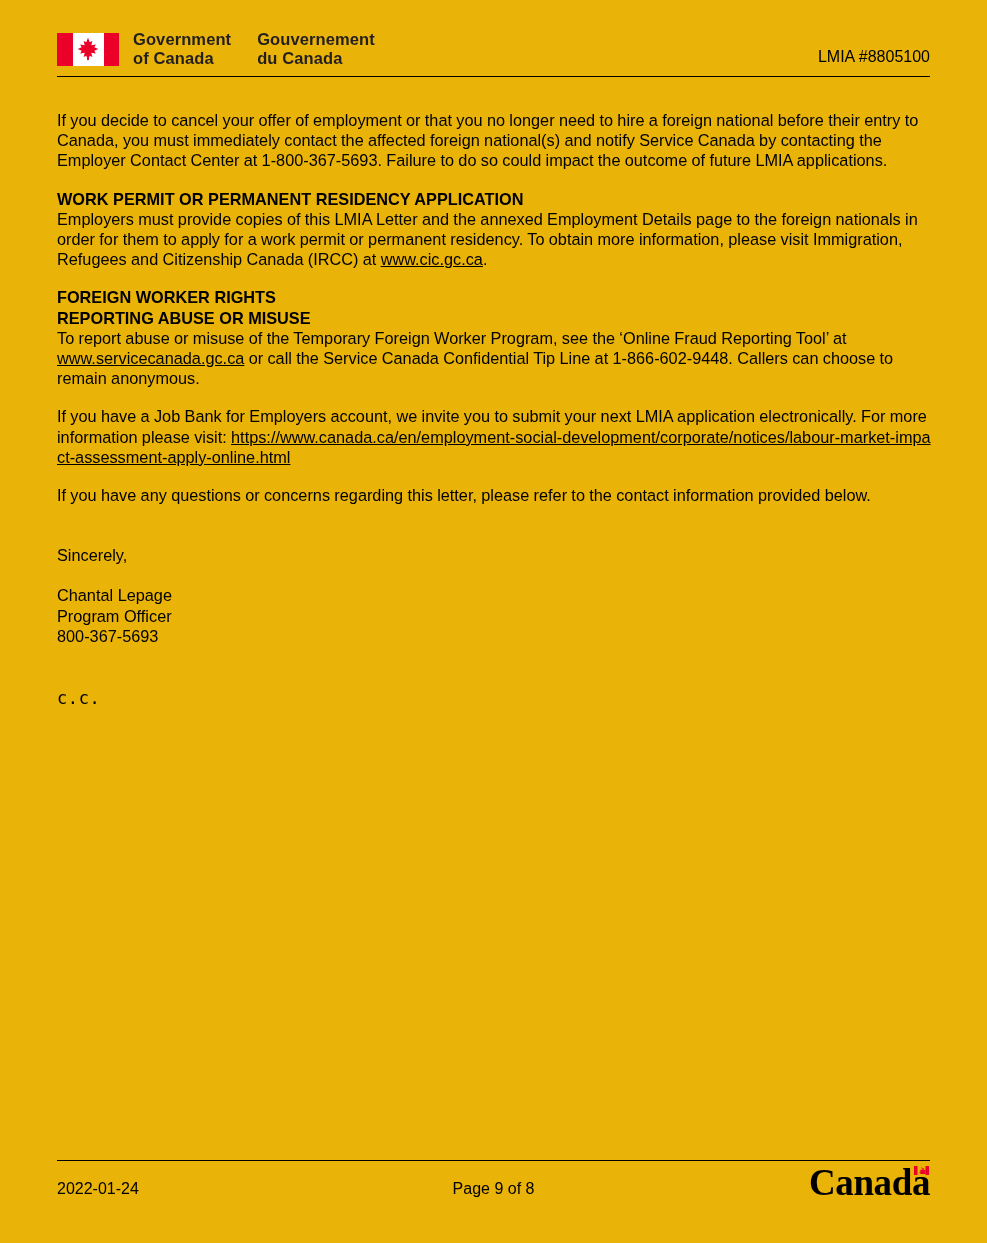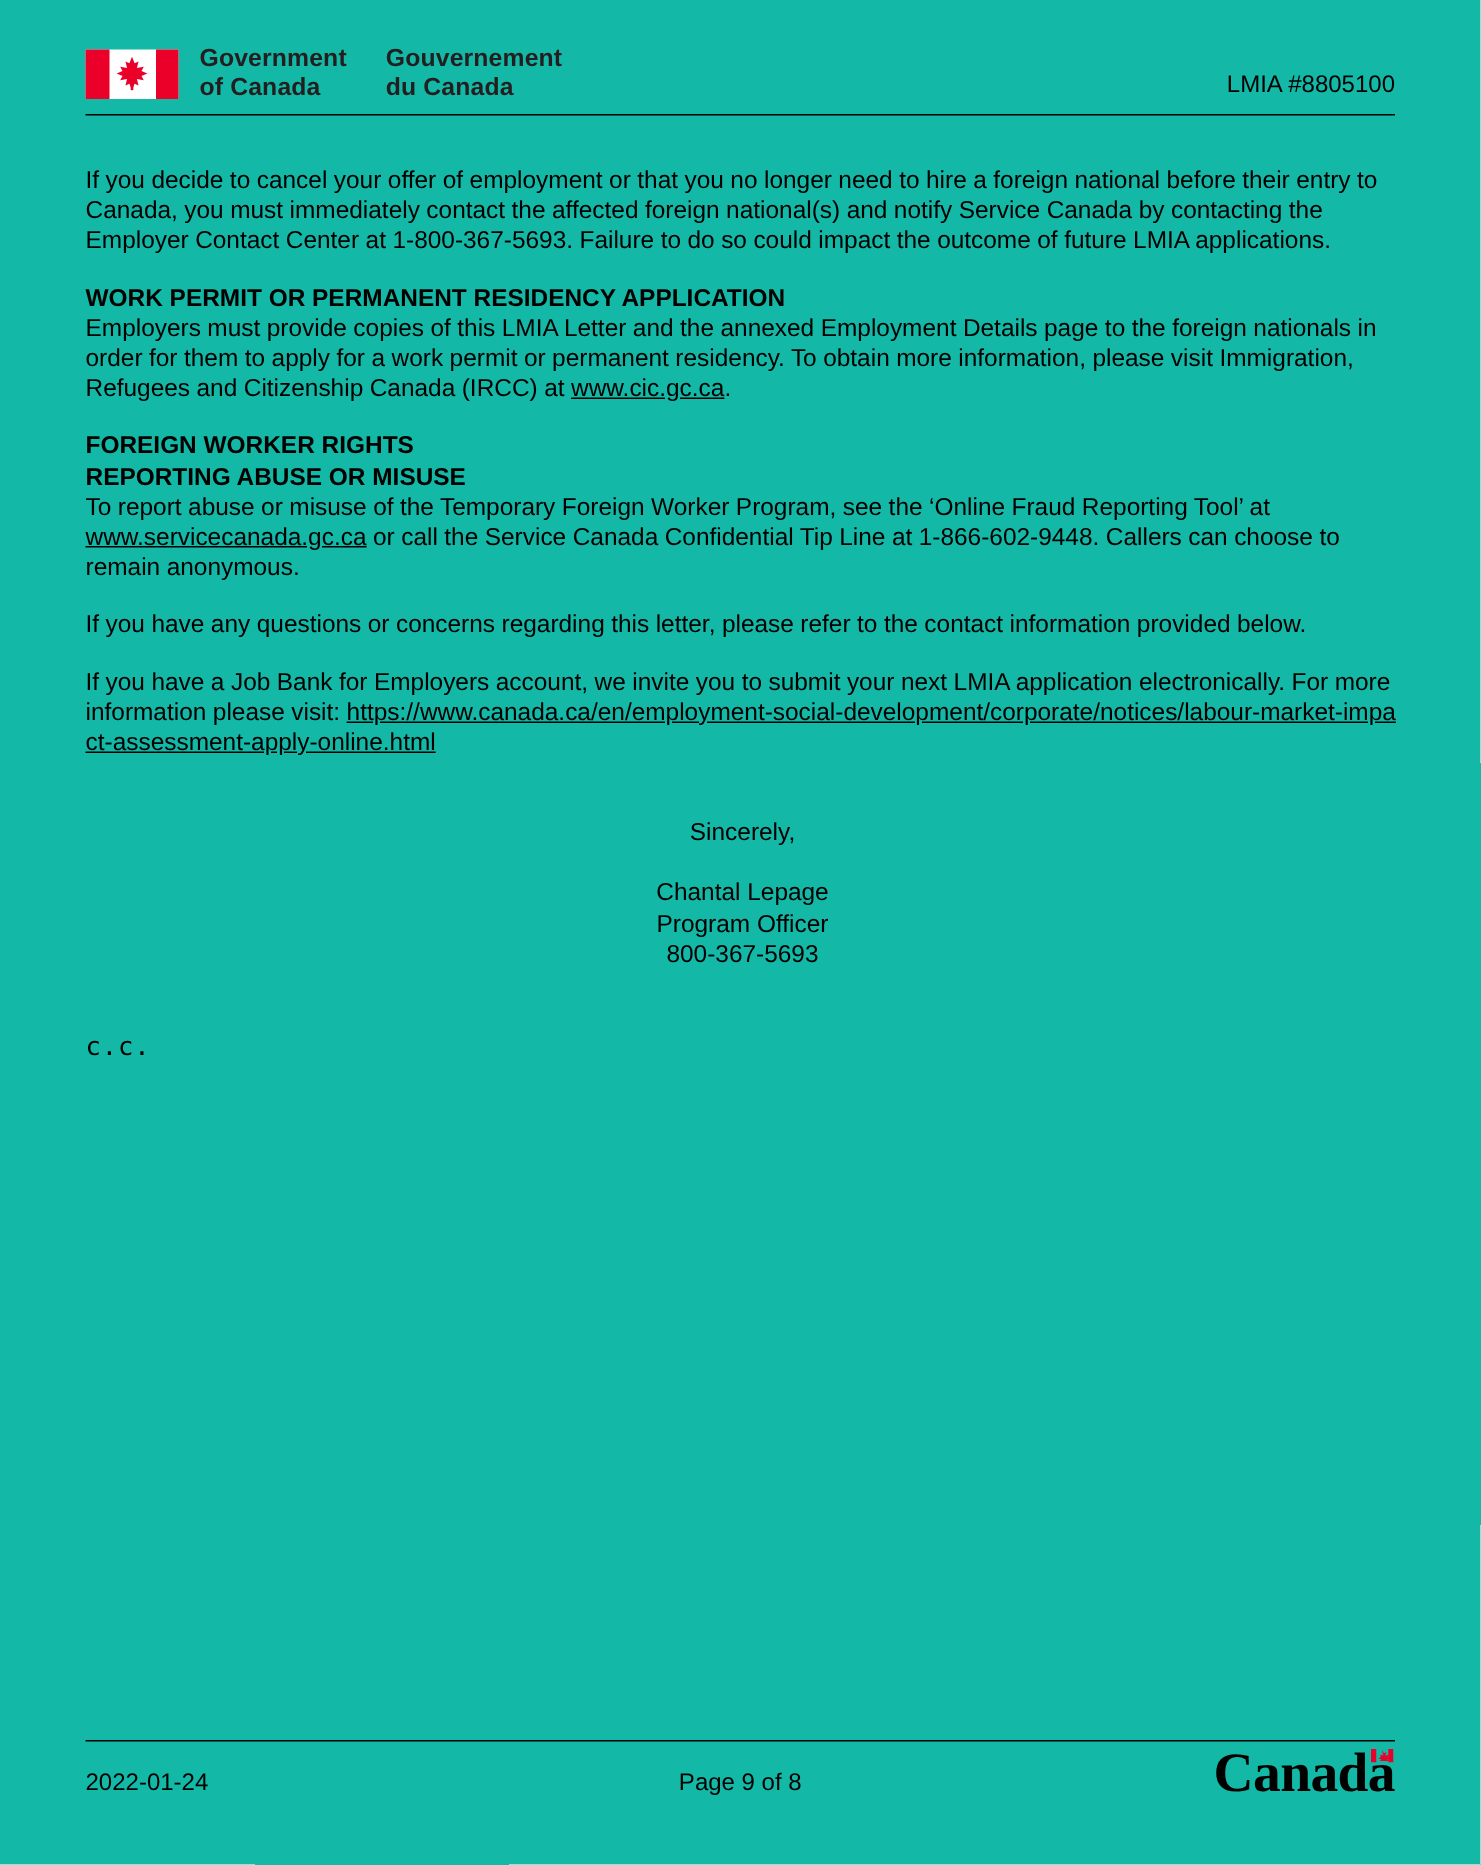--- a/index.html
+++ b/index.html
@@ -4,21 +4,21 @@
 <style>
   html, body {
     margin: 0;
     padding: 0;
     background: #ffffff;
   }
   .page {
     position: relative;
     width: 987px;
     height: 1243px;
-    background: #14b8a6;
+    background: #eab308;
     font-family: "Liberation Sans", sans-serif;
     color: #000000;
     overflow: hidden;
   }
 
   
   .header {
     position: absolute;
     left: 57px;
     top: 30px;
@@ -115,21 +115,20 @@
     word-break: break-all;
     overflow-wrap: anywhere;
   }
 
   .spacer-lg { height: 22px; }
 
   .signature {
     font-size: 16.3px;
     line-height: 20.2px;
     margin: 0;
-    text-align: center;
   }
   .sig-name-block { margin-top: 20px; }
 
   .cc {
     font-family: "DejaVu Sans Mono", "Liberation Mono", monospace;
     font-size: 17px;
     letter-spacing: 0.6px;
     margin: 0;
   }
 
@@ -220,23 +219,23 @@
 
     <div>
       <div class="section-head">FOREIGN WORKER RIGHTS</div>
     </div>
 
     <div>
       <div class="section-head">REPORTING ABUSE OR MISUSE</div>
       <p class="para"><span>To report abuse or misuse of the Temporary Foreign Worker Program, see the ‘Online Fraud Reporting Tool’ at </span><span class="link">www.servicecanada.gc.ca</span><span> or call the Service Canada Confidential Tip Line at 1-866-602-9448. Callers can choose to remain anonymous.</span></p>
     </div>
 
+    <p class="para"><span>If you have a Job Bank for Employers account, we invite you to submit your next LMIA application electronically. For more information please visit: </span><span class="link url-block">https://www.canada.ca/en/employment-social-development/corporate/notices/labour-market-impact-assessment-apply-online.html</span></p>
+
     <p class="para">If you have any questions or concerns regarding this letter, please refer to the contact information provided below.</p>
-
-    <p class="para"><span>If you have a Job Bank for Employers account, we invite you to submit your next LMIA application electronically. For more information please visit: </span><span class="link url-block">https://www.canada.ca/en/employment-social-development/corporate/notices/labour-market-impact-assessment-apply-online.html</span></p>
 
     <div class="spacer-lg"></div>
 
     <p class="signature">Sincerely,</p>
 
     <div class="sig-name-block">
       <div class="signature">Chantal Lepage</div>
       <div class="signature">Program Officer</div>
       <div class="signature">800-367-5693</div>
     </div>

